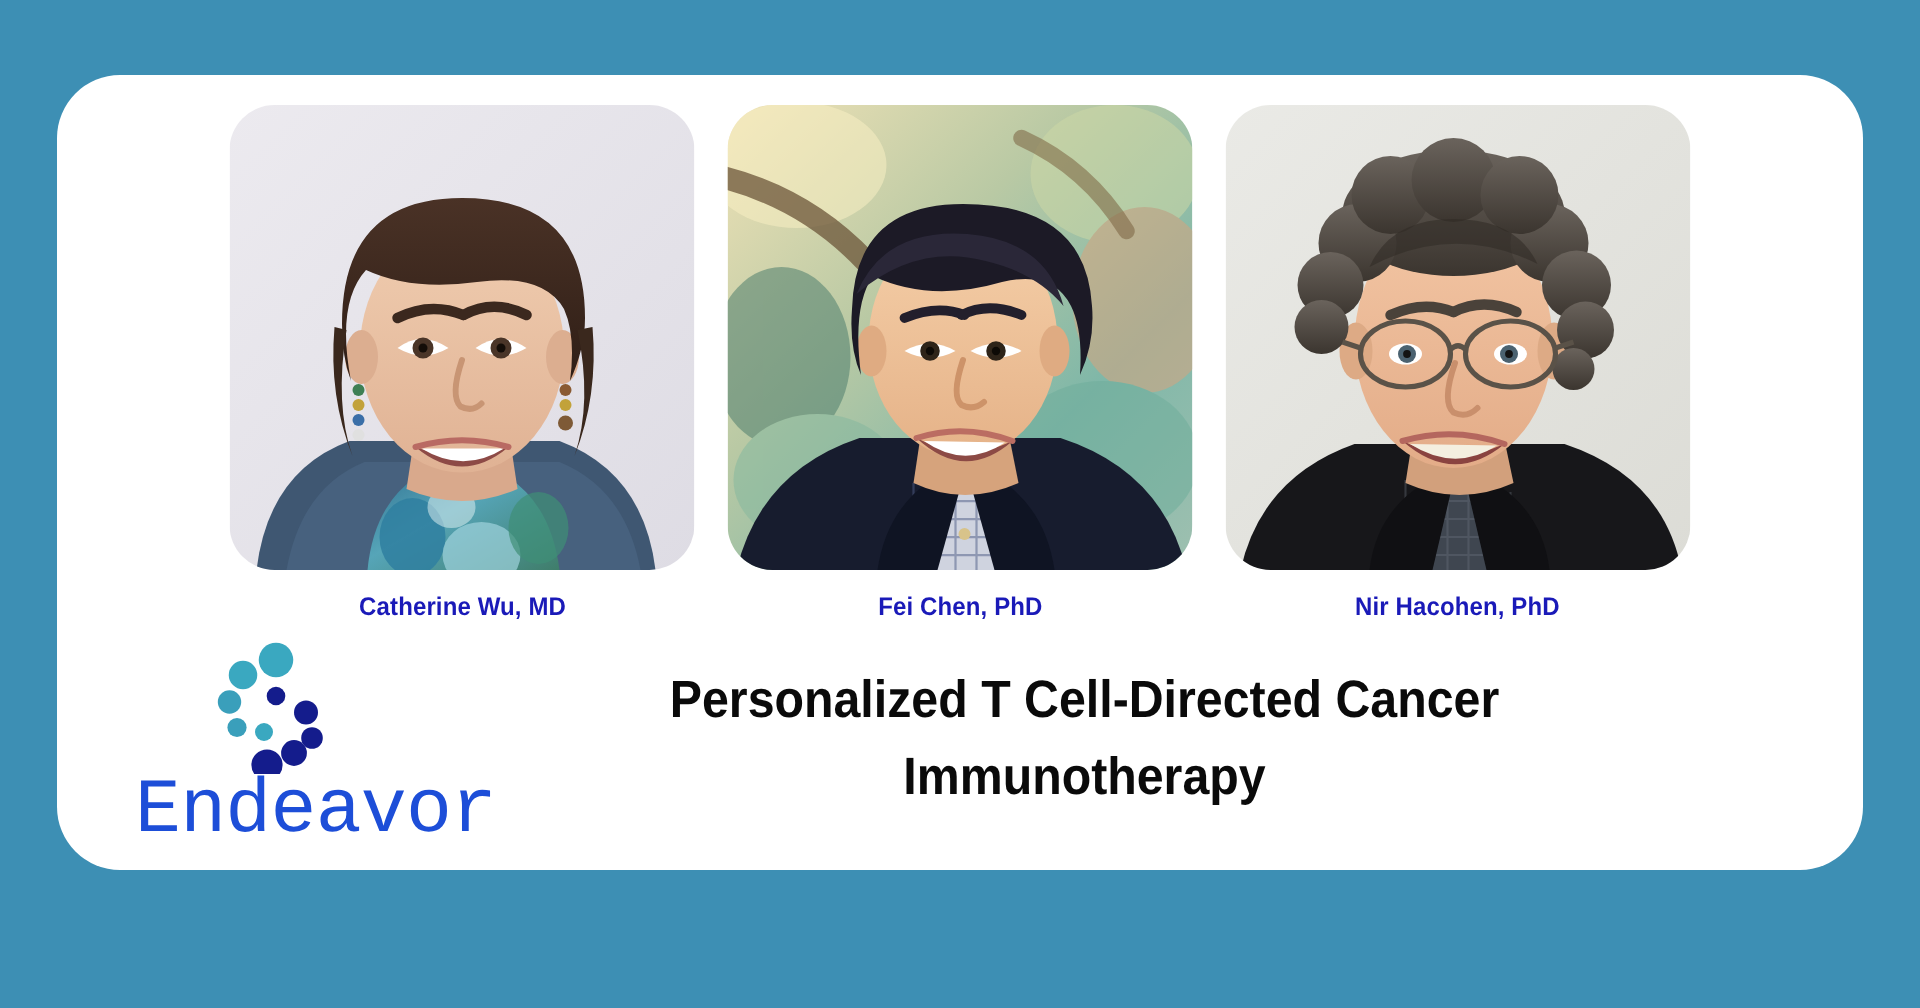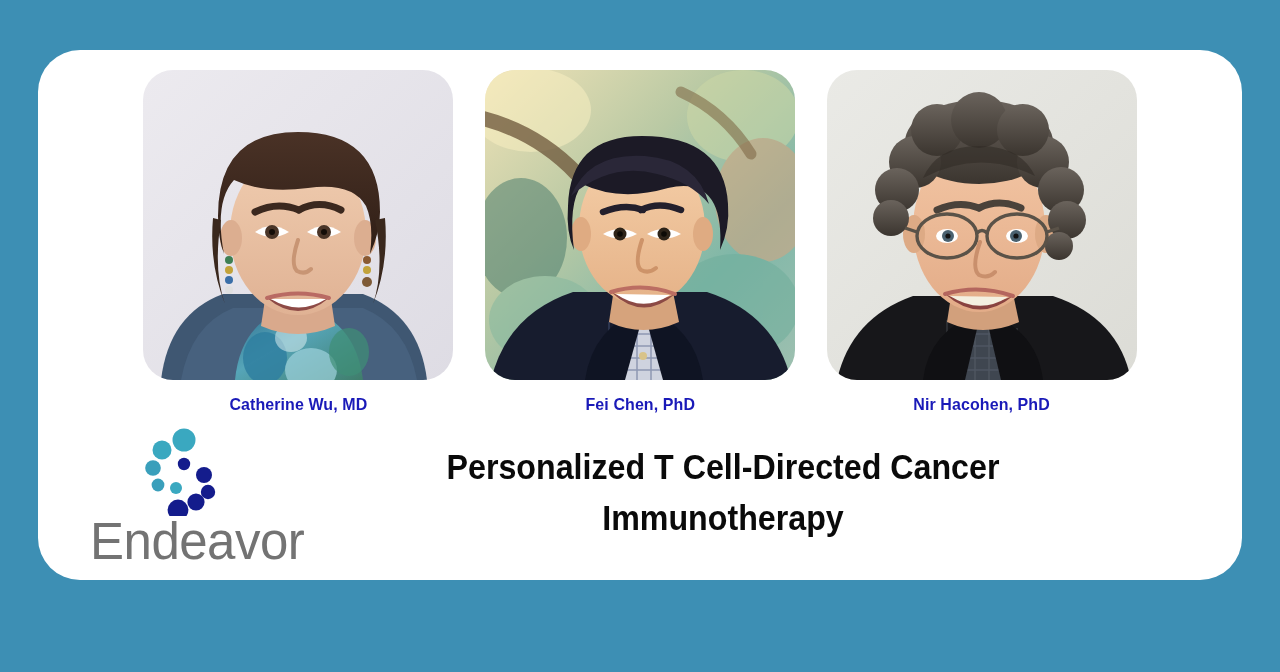--- a/index.html
+++ b/index.html
@@ -29,21 +29,21 @@
   
   .speakers-row {
     position: absolute;
     left: 0;
     top: 20px;
     width: 100%;
     height: 360px;
     display: flex;
     justify-content: center;
     align-items: flex-start;
-    gap: 32px;
+    gap: 22px;
   }
 
   .speaker {
     width: 310px;
     display: flex;
     flex-direction: column;
     align-items: center;
   }
 
   .portrait-frame {
@@ -91,24 +91,24 @@
     top: 0px;
     width: 90px;
     height: 88px;
   }
 
   .brand-wordmark {
     position: absolute;
     left: 0px;
     top: 88px;
     width: 210px;
-    font-family: Liberation Sans, sans-serif;
+    font-family: Liberation Mono, monospace;
     font-size: 51px;
     line-height: 1;
-    color: #737373;
+    color: #1d4ed8;
     letter-spacing: -0.5px;
     white-space: nowrap;
   }
 
   .talk-title {
     position: absolute;
     left: 290px;
     top: 24px;
     width: 790px;
     text-align: center;

